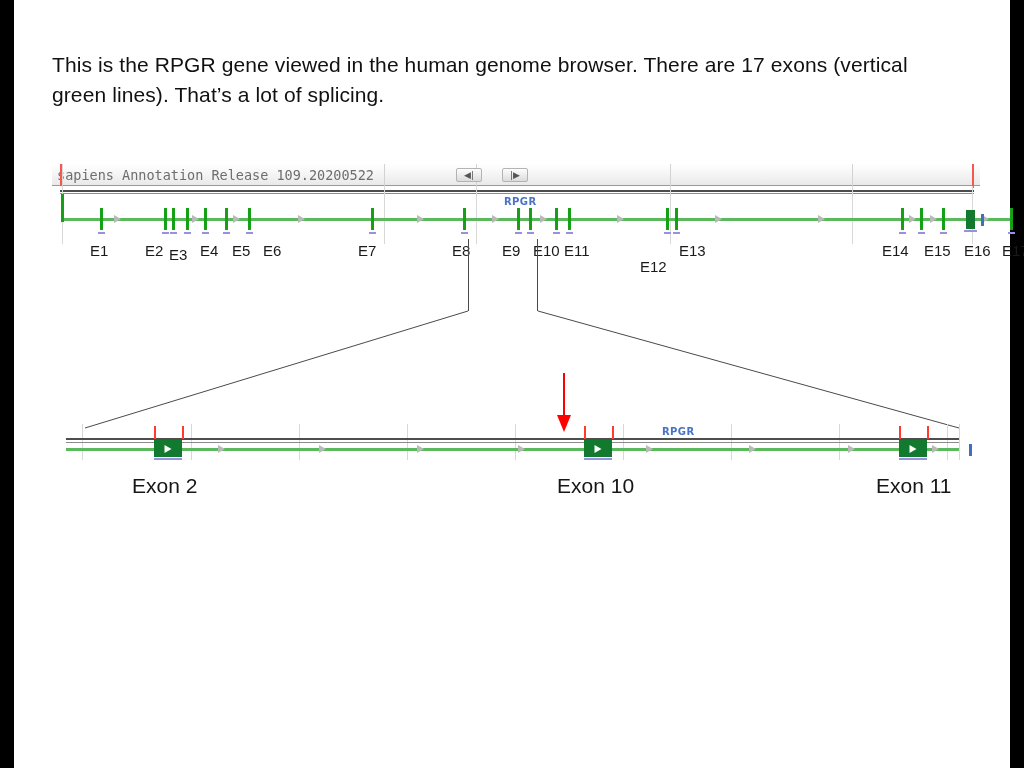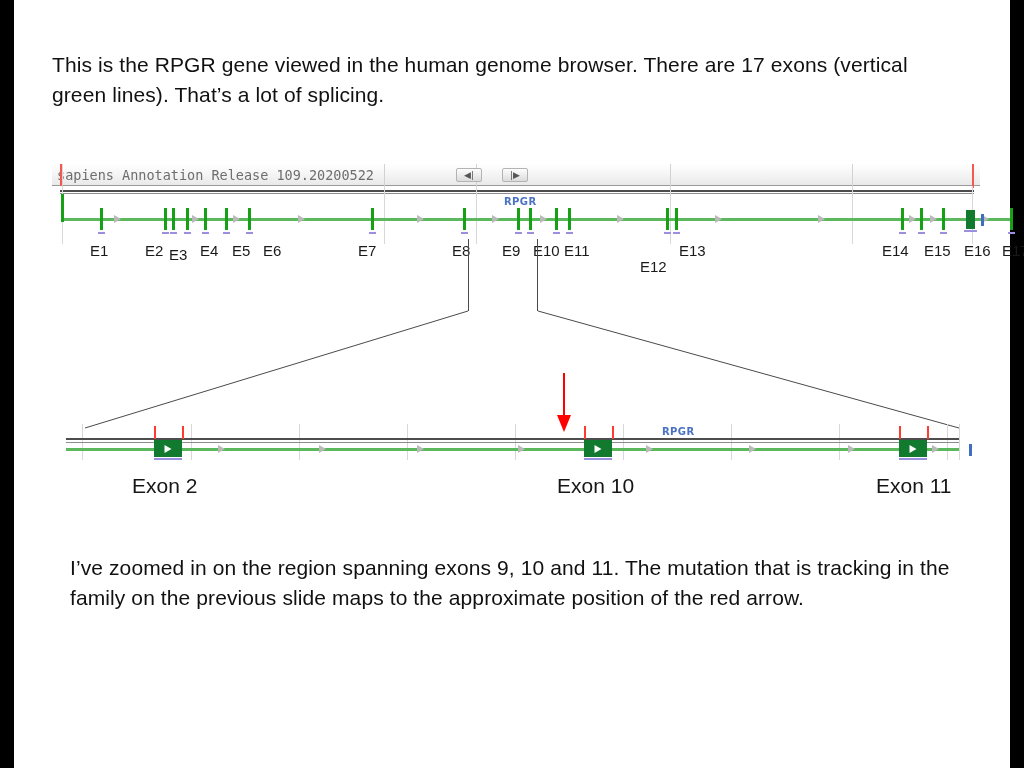--- a/index.html
+++ b/index.html
@@ -343,15 +343,14 @@
       <div class="exon-title" style="left: 118px; top: 474px;">Exon 2</div>
       <div class="exon-title" style="left: 543px; top: 474px;">Exon 10</div>
       <div class="exon-title" style="left: 862px; top: 474px;">Exon 11</div>
     </div>
 
   <div id="mutation-arrow" style="left:543px; top:373px;">
     <div class="shaft"></div>
     <div class="head"></div>
   </div>
 
-  <div class="prose" id="outro-text">I’ve zoomed in on the region spanning exons 9, 10 and 11.  The mutation that is tracking in the family on the previous slide maps to the approximate position of the red arrow.</div>
 
 </div>
 
 </body></html>

